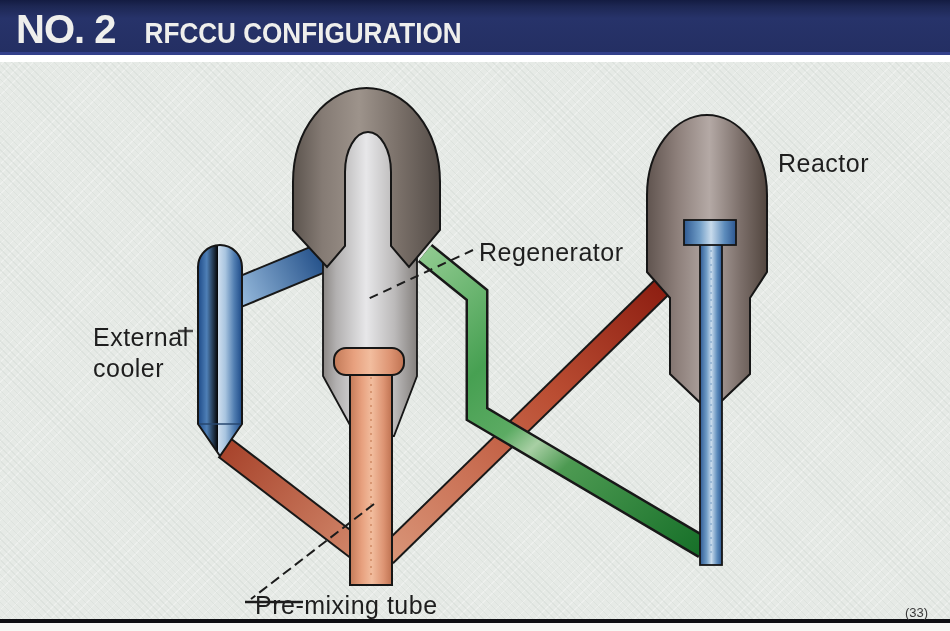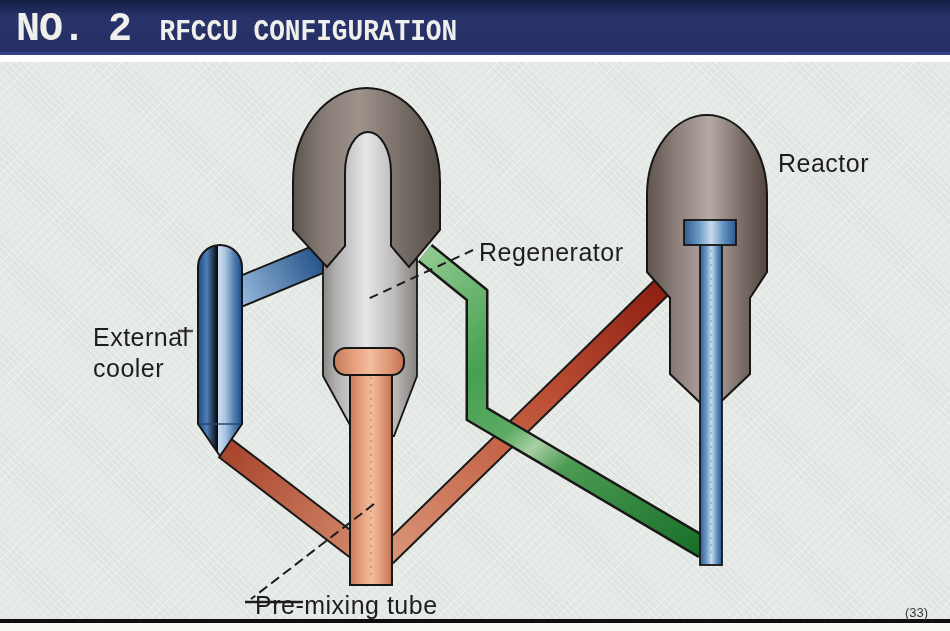--- a/index.html
+++ b/index.html
@@ -3,21 +3,21 @@
 <meta charset="utf-8">
 <style>
   html,body{margin:0;padding:0;background:#ffffff;}
   .page{position:relative;width:950px;height:631px;overflow:hidden;
         font-family:"Liberation Sans", sans-serif;}
   .titlebar{
     position:absolute;left:0;top:0;width:950px;height:55px;
     background:linear-gradient(180deg,#141c42 0%,#1d2753 12%,#27336a 35%,#242f63 100%);
     border-bottom:3px solid #33408a;
     display:flex;align-items:baseline;gap:12px;
-    padding:0 0 0 16px;box-sizing:border-box;font-family:Liberation Mono, monospace;
+    padding:0 0 0 16px;box-sizing:border-box;
   }
   .titlebar .t1{
     color:#efefec;font-weight:800;font-size:40px;line-height:59px;
     letter-spacing:-1px;
   }
   .titlebar .t2{
     color:#efefec;font-weight:800;font-size:29px;
     display:inline-block;transform:scaleX(0.9);transform-origin:left baseline;
     letter-spacing:0px;white-space:nowrap;
   }

